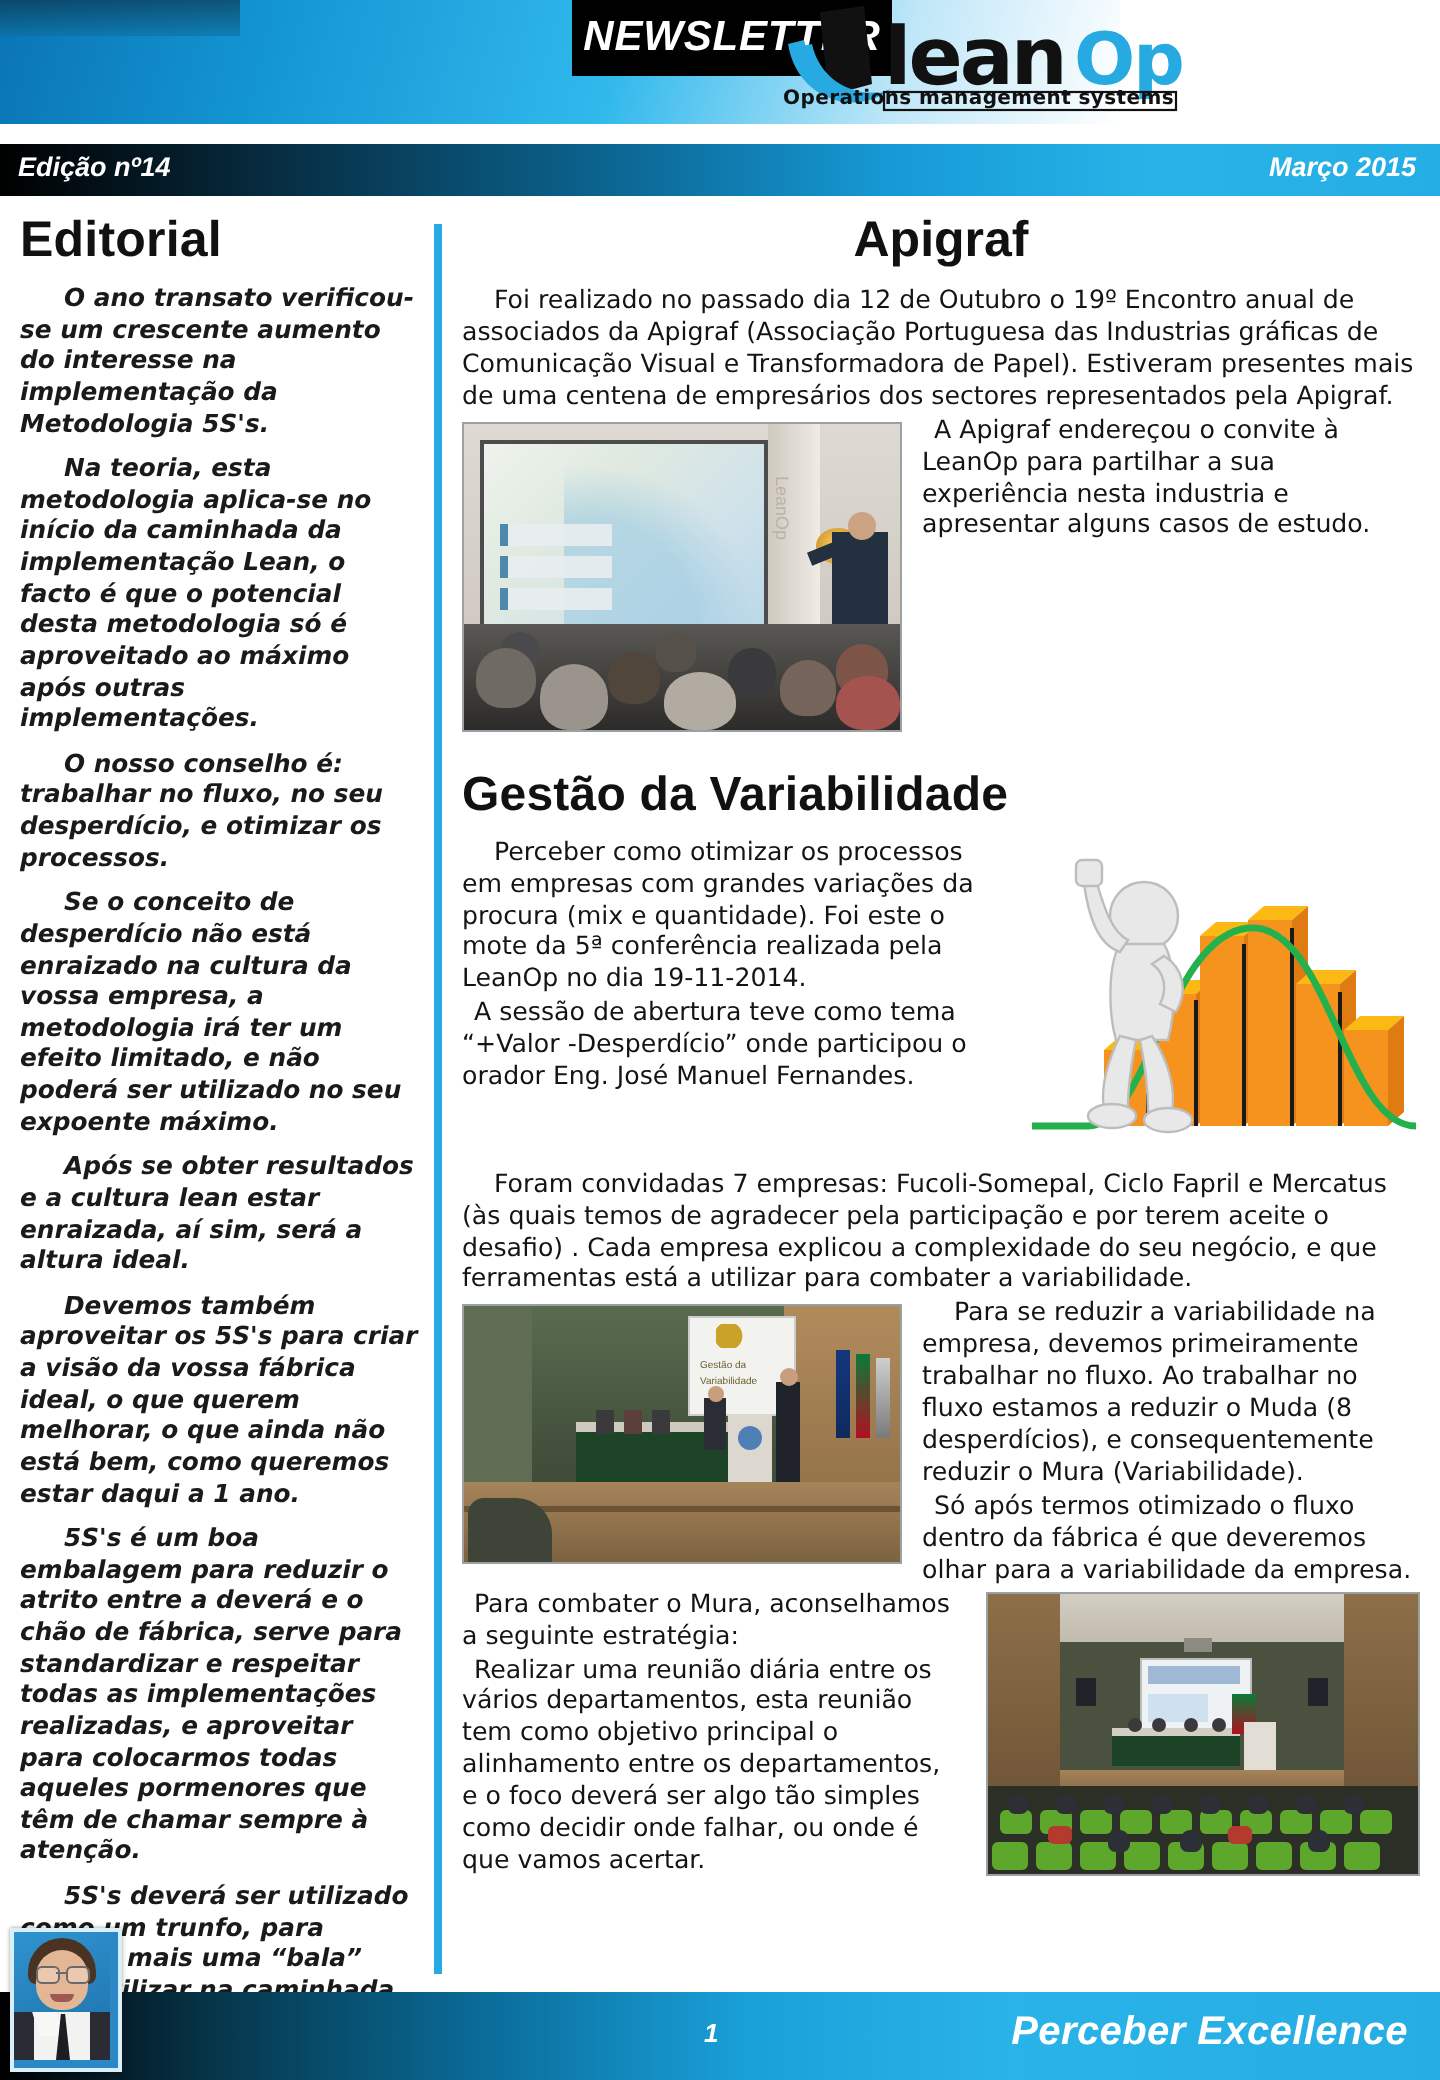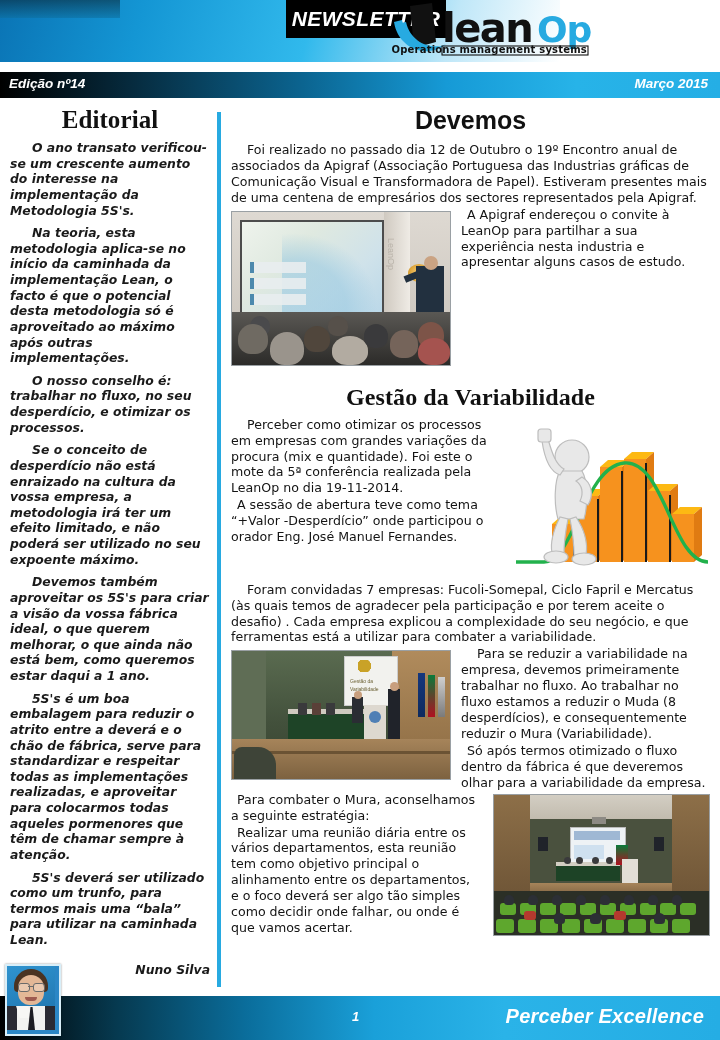--- a/index.html
+++ b/index.html
@@ -61,22 +61,22 @@
   }
   .divider{
     position:absolute;left:217px;top:112px;width:4px;height:875px;
     background:#27aae1;
   }
   .col-right{
     position:absolute;left:231px;top:106px;width:479px;
   }
 
   h1.section-title{
-    margin:0 0 6px 0;text-align:center;
-    font-size:25px;font-weight:bold;color:#111;letter-spacing:.1px;font-family:Liberation Serif, serif;
+    margin:0 0 6px 0;
+    font-size:25px;font-weight:bold;color:#111;letter-spacing:.1px;
   }
   h1.section-title.small{font-size:24px;}
   .title-two-line{margin:0;text-align:center;font-size:25px;font-weight:bold;line-height:1.12;color:#111;}
 
   
   .editorial-body p{
     margin:0 0 7px 0;
     font-size:12.4px;line-height:1.26;
     font-style:italic;font-weight:bold;color:#1a1a1a;
     text-indent:22px;
@@ -259,34 +259,35 @@
 
 <div class="divider"></div>
 
 <div class="col-left">
   <h1 class="section-title">Editorial</h1>
   <div class="editorial-body">
     <p>O ano transato verificou-se um crescente aumento do interesse na implementação da Metodologia 5S's.</p>
     <p>Na teoria, esta metodologia aplica-se no início da caminhada da implementação Lean, o facto é que o potencial desta metodologia só é aproveitado ao máximo após outras implementações.</p>
     <p>O nosso conselho é: trabalhar no fluxo, no seu desperdício, e otimizar os processos.</p>
     <p>Se o conceito de desperdício não está enraizado na cultura da vossa empresa, a metodologia irá ter um efeito limitado, e não poderá ser utilizado no seu expoente máximo.</p>
+    <p>Após se obter resultados e a cultura lean estar enraizada, aí sim, será a altura ideal.</p>
     <p>Devemos também aproveitar os 5S's para criar a visão da vossa fábrica ideal, o que querem melhorar, o que ainda não está bem, como queremos estar daqui a 1 ano.</p>
     <p>5S's é um boa embalagem para reduzir o atrito entre a deverá e o chão de fábrica, serve para standardizar e respeitar todas as implementações realizadas, e aproveitar para colocarmos todas aqueles pormenores que têm de chamar sempre à atenção.</p>
     <p>5S's deverá ser utilizado como um trunfo, para termos mais uma “bala” para utilizar na caminhada Lean.</p>
   </div>
   <div class="editorial-sign">
     <div>Nuno Silva</div>
 
   </div>
 </div>
 
 <div class="col-right">
 
   <div class="title-two-line">
-    <div>Devemos</div>
+    <div>Apigraf</div>
   </div>
 
   <div class="body-text" style="margin-top:8px">
     <p>Foi realizado no passado dia 12 de Outubro o 19º Encontro anual de associados da Apigraf (Associação Portuguesa das Industrias gráficas de Comunicação Visual e Transformadora de Papel). Estiveram presentes mais de uma centena de empresários dos sectores representados pela Apigraf.</p>
 
     <div class="wrap-left-img">
       <div class="photo p1">
         <div class="wall"></div>
         <div class="screen"></div>
           <div class="swirl"></div>

